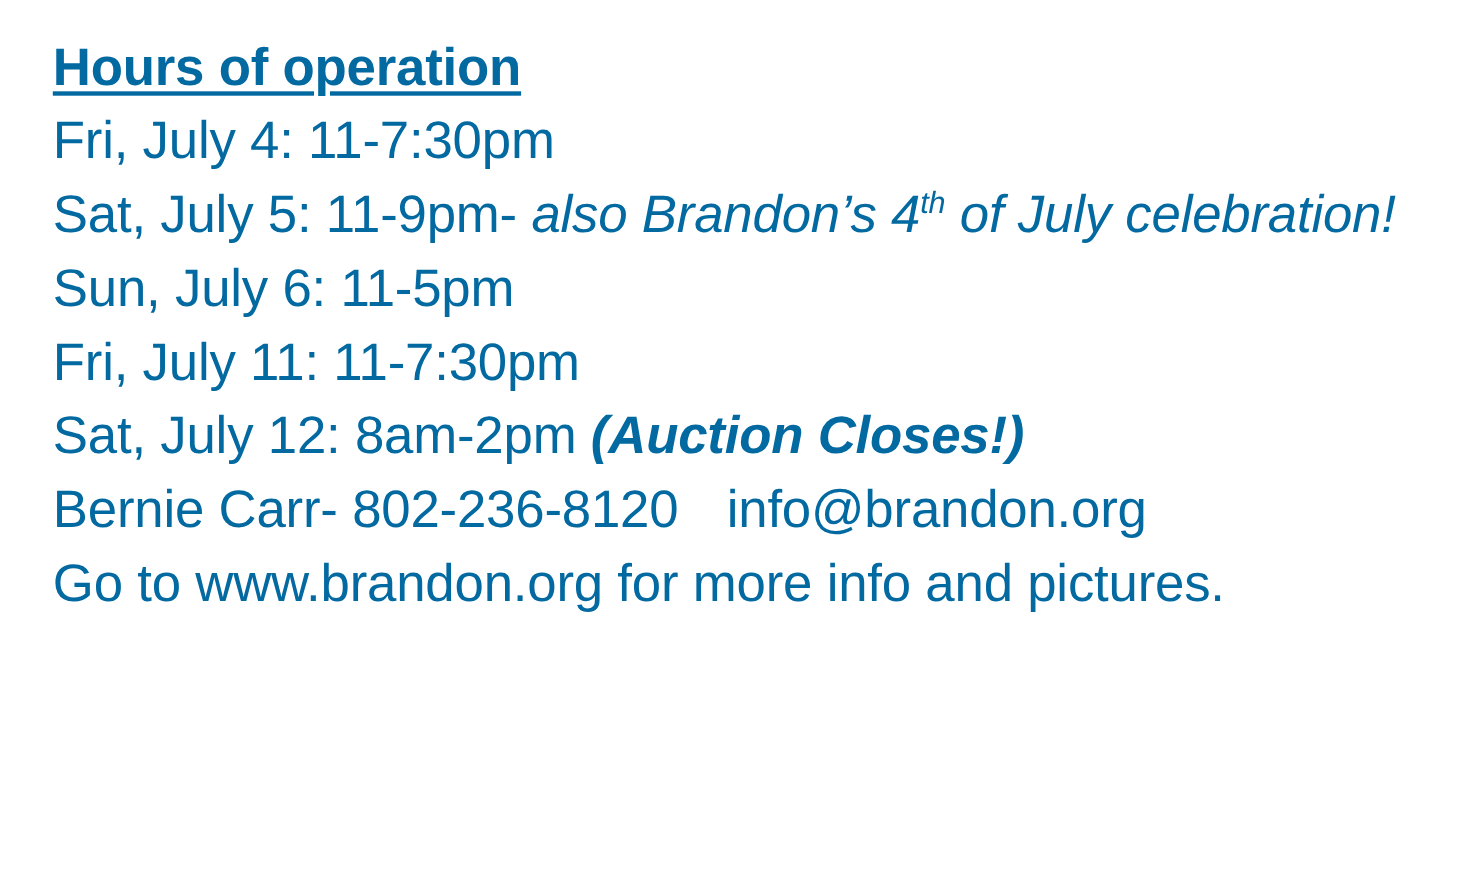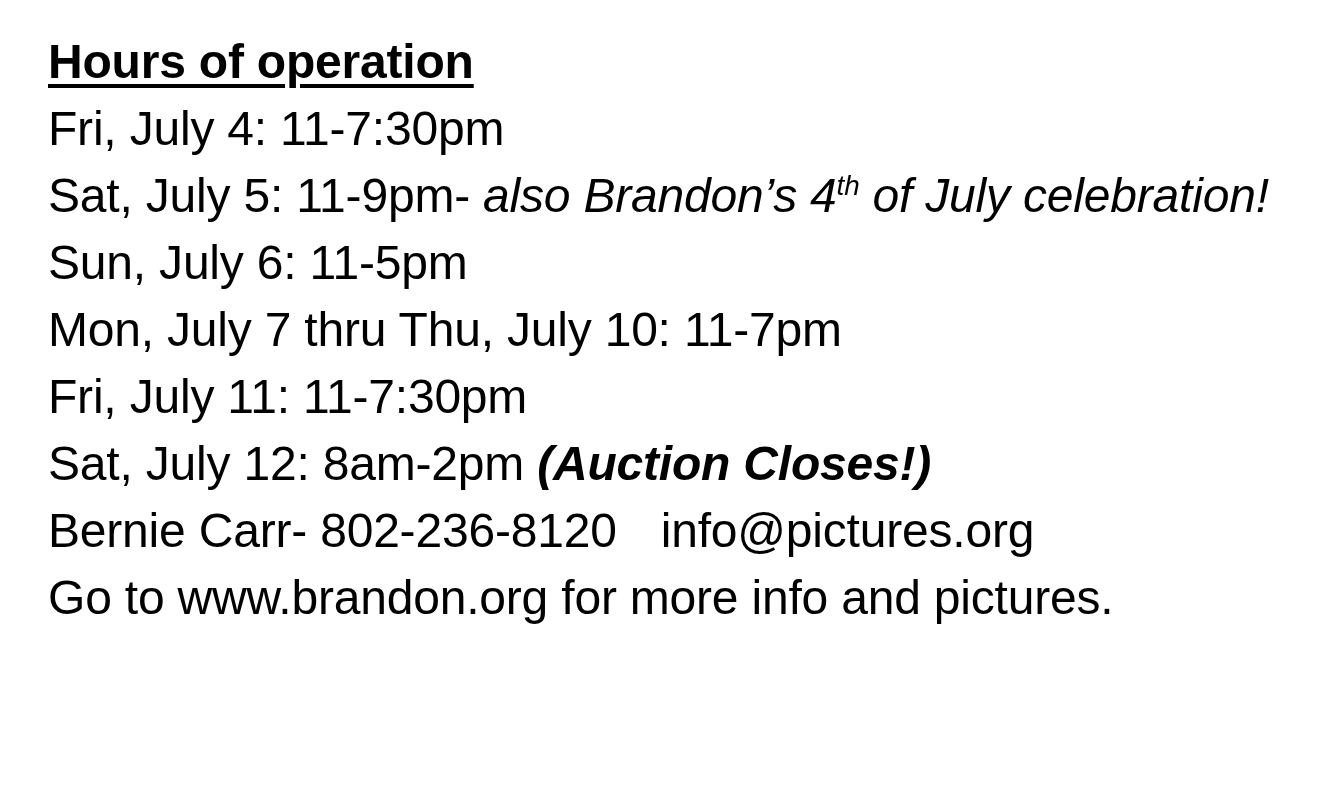--- a/index.html
+++ b/index.html
@@ -21,21 +21,21 @@
     width: 1326px;
     height: 803px;
     background: #ffffff;
     box-sizing: border-box;
     padding: 28px 0 0 48px;
   }
 
   .line {
     font-size: 48px;
     line-height: 67px;
-    color: #000000;
+    color: #0369a1;
     white-space: pre;
     letter-spacing: -0.2px;
     font-weight: 400;
     font-style: normal;
   }
 
   .line.heading {
     font-weight: 700;
     text-decoration: underline;
     text-decoration-thickness: 4px;
@@ -85,24 +85,23 @@
     <span class="line heading">Hours of operation</span>
   </div>
 
 
   <div class="line">Fri, July 4: 11-7:30pm</div>
 
   <div class="line"><span>Sat, July 5: 11-9pm- </span><span class="em-ital">also Brandon’s 4</span><sup class="em-ital">th</sup><span class="em-ital"> of July celebration!</span></div>
 
   <div class="line">Sun, July 6: 11-5pm</div>
 
-  <div class="line">Mon, July 7 thru Thu, July 10: 11-7pm</div>
 
   <div class="line">Fri, July 11: 11-7:30pm</div>
 
   <div class="line"><span>Sat, July 12: 8am-2pm </span><span class="em-bold-ital">(Auction Closes!)</span></div>
 
 
-  <div class="line"><span>Bernie Carr- 802-236-8120</span><span class="gap"></span><span>info@pictures.org</span></div>
+  <div class="line"><span>Bernie Carr- 802-236-8120</span><span class="gap"></span><span>info@brandon.org</span></div>
 
   <div class="line"><span>Go to </span><span class="em-bold">www.brandon.org</span><span> for more info and pictures.</span></div>
 
 </div>
 
 </body></html>

